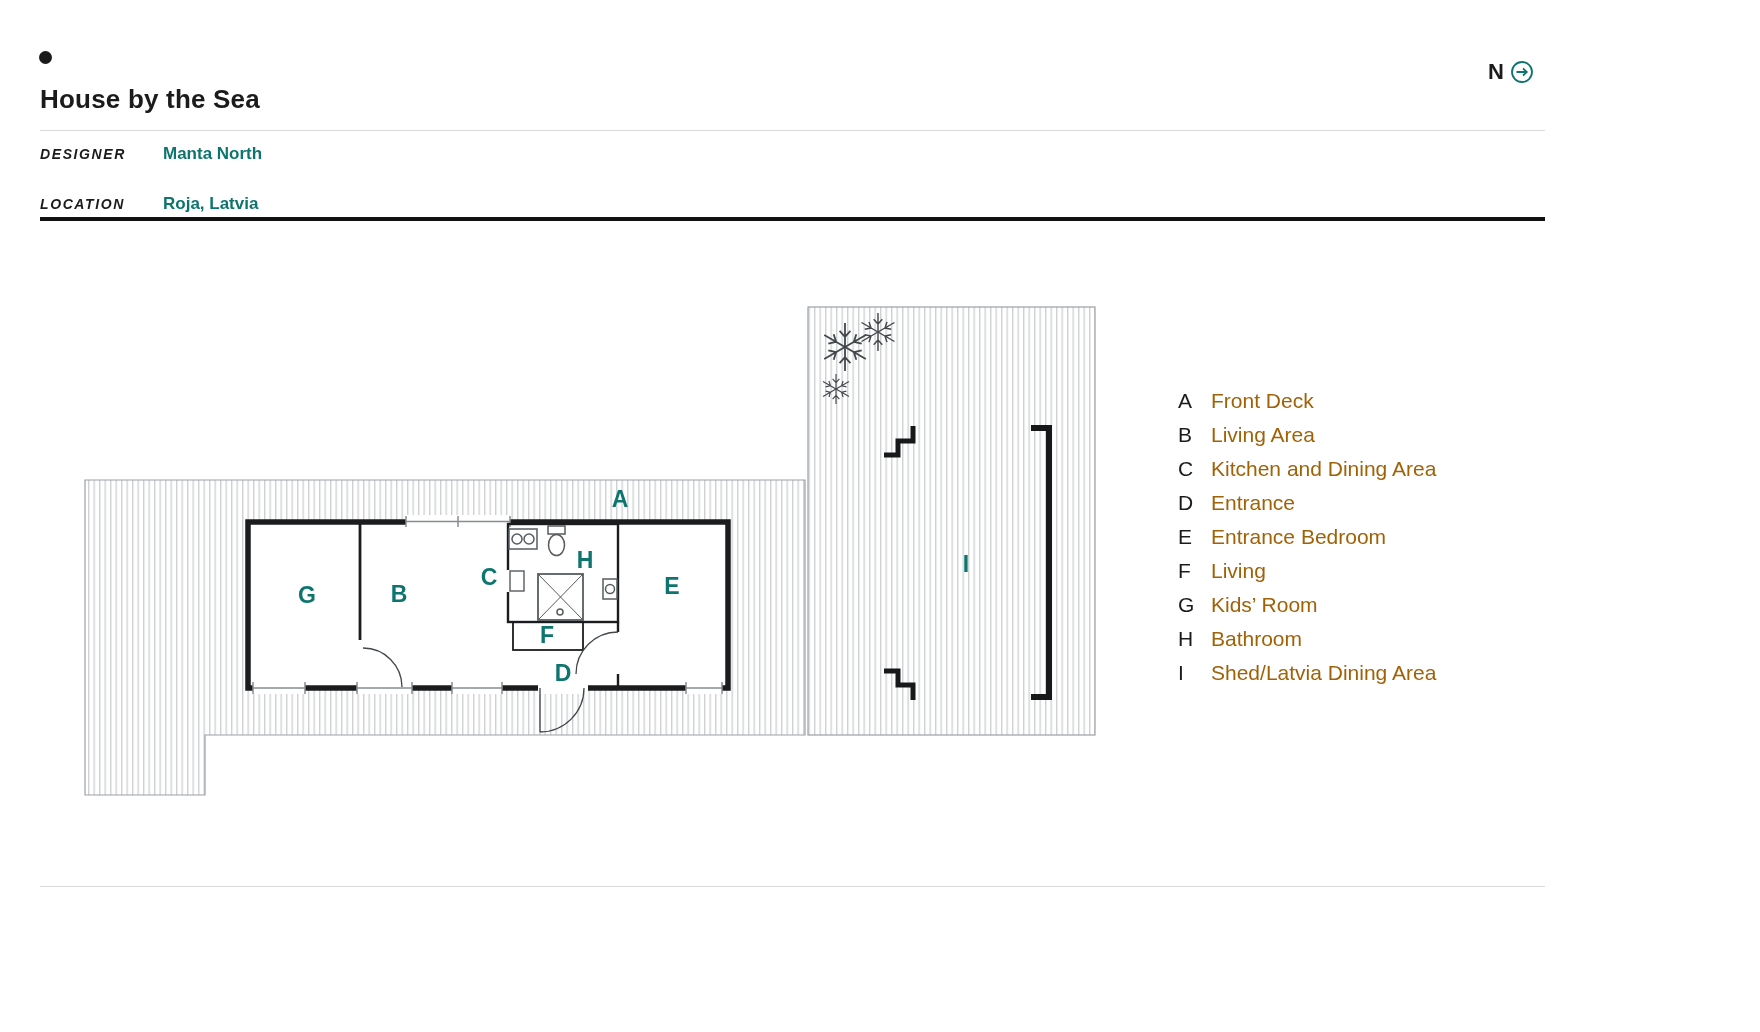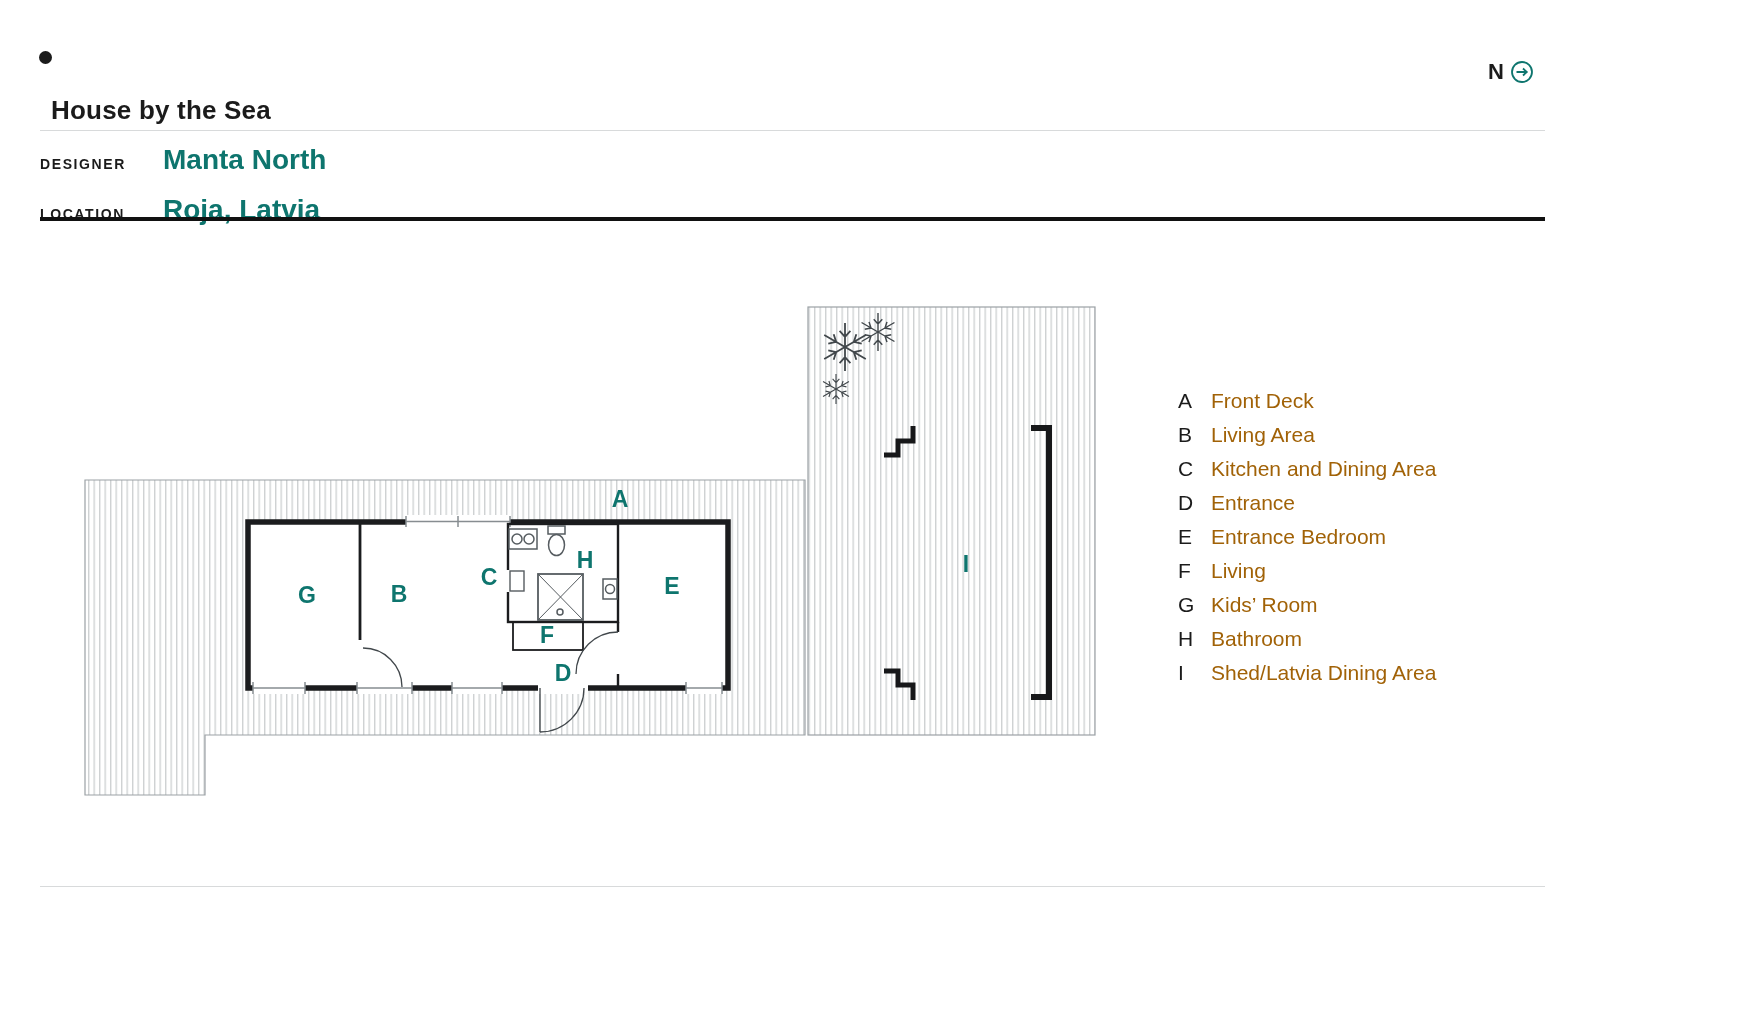--- a/index.html
+++ b/index.html
@@ -10,35 +10,35 @@
     background: #ffffff;
     font-family: "Liberation Sans", sans-serif;
     overflow: hidden;
   }
   .dot {
     position: absolute; left: 39px; top: 51px;
     width: 13px; height: 13px; border-radius: 50%;
     background: #1b1b1b;
   }
   .title {
-    position: absolute; left: 40px; top: 84px; margin: 11px;
+    position: absolute; left: 40px; top: 84px; margin: 0;
     font-size: 26px; font-weight: 700; color: #1b1b1b; letter-spacing: 0.2px;
   }
   .rule { position: absolute; left: 40px; width: 1505px; height: 1px; background: #d8dadb; }
   .rule-title  { top: 130px; }
   .rule-thick  { top: 217px; height: 4px; background: #111111; }
   .rule-bottom { top: 886px; }
   .meta { position: absolute; left: 40px; display: flex; align-items: baseline; }
   .meta-designer { top: 144px; }
   .meta-location { top: 194px; }
   .meta-label {
     width: 123px; font-size: 14px; font-weight: 600;
-    letter-spacing: 1.6px; color: #1b1b1b;
-  }
-  .meta-value { font-size: 28px; font-weight: 600; color: #0E756E; }
+    letter-spacing: 1.6px; color: #1b1b1b; font-style: italic;
+  }
+  .meta-value { font-size: 17px; font-weight: 600; color: #0E756E; }
   .north {
     position: absolute; right: 226px; top: 58px;
     display: flex; align-items: center; gap: 6px;
   }
   .north-n { font-size: 22px; font-weight: 700; color: #1b1b1b; line-height: 28px; }
   .plan { position: absolute; left: 0; top: 0; }
   .room-labels text {
     font-family: "Liberation Sans", sans-serif;
     font-size: 23px; font-weight: 600; fill: #0E756E;
   }

